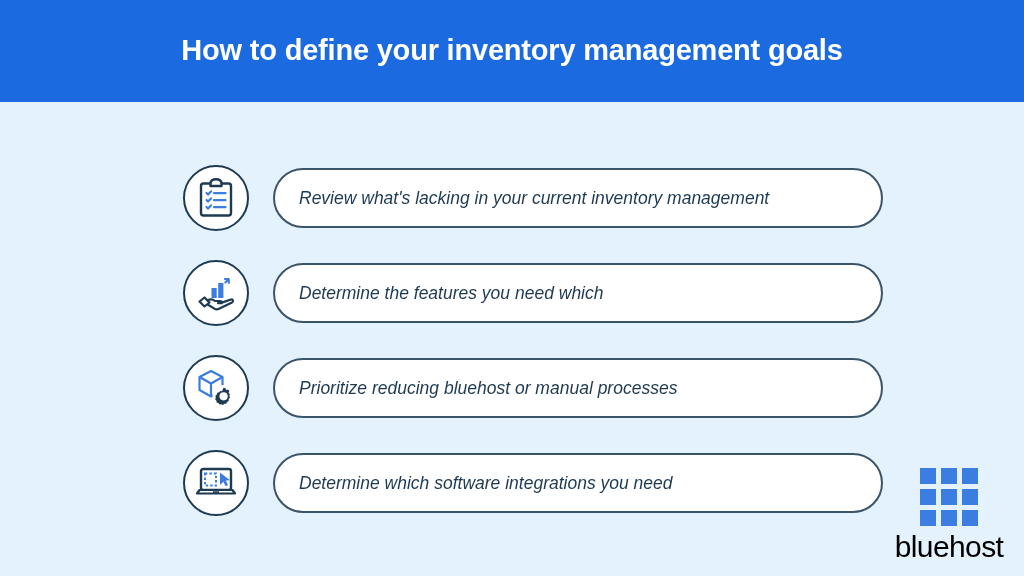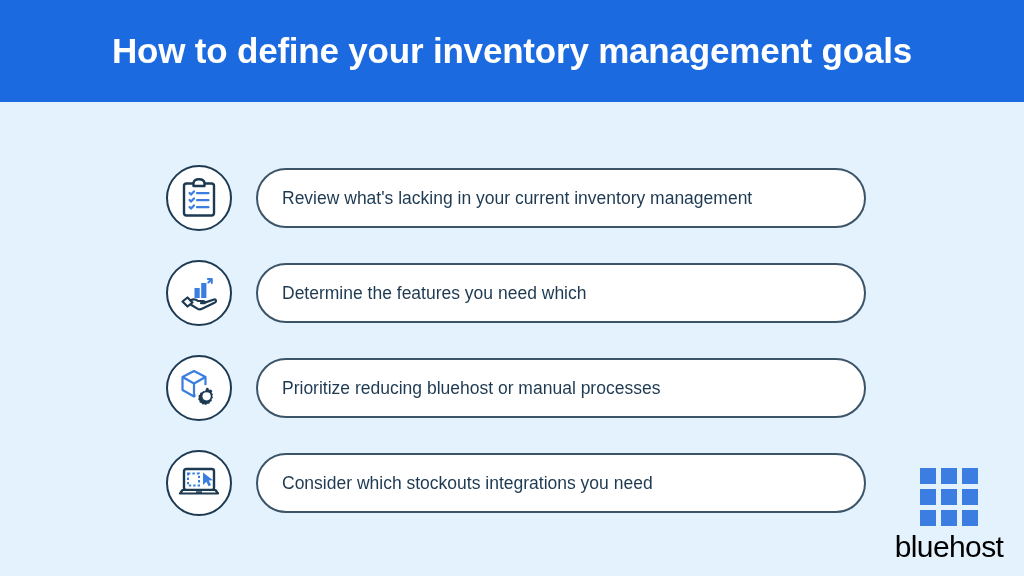--- a/index.html
+++ b/index.html
@@ -22,34 +22,35 @@
     left: 0;
     width: 1024px;
     height: 102px;
     background: #1b6ae0;
     display: flex;
     align-items: center;
     justify-content: center;
   }
   .header-title {
     color: #ffffff;
-    font-size: 35px;
+    font-size: 29px;
     font-weight: bold;
     letter-spacing: -0.2px;
     line-height: 1.1;
     text-align: center;
     white-space: nowrap;
   }
 
   
   .steps {
     position: absolute;
     top: 164px;
-    left: 166px;
+    left: 183px;
     width: 700px;
+    font-style: italic;
   }
   .step-row {
     display: flex;
     align-items: center;
     height: 68px;
     margin-bottom: 27px;
   }
   .step-row:last-child { margin-bottom: 0; }
 
   .icon-circle {
@@ -188,21 +189,21 @@
         <svg width="42" height="36" viewBox="0 0 42 36" fill="none">
           <rect x="6" y="4" width="30" height="21" rx="2.2" stroke="#1e3a52" stroke-width="2.4" fill="#fff"></rect>
           <path d="M2 28.5 L40 28.5 L37.5 25 L4.5 25 Z" stroke="#1e3a52" stroke-width="2.2" stroke-linejoin="round" fill="#fff"></path>
           <rect x="18" y="26.3" width="6" height="1.6" fill="#1e3a52"></rect>
           <rect x="10" y="8.5" width="11" height="12" stroke="#3b7de0" stroke-width="2" stroke-dasharray="2.4 2" fill="none"></rect>
           <path d="M25 7.5 L25 20 L28.4 16.8 L30.6 21.2 L33 20 L30.8 15.6 L35 15.2 Z" fill="#3b7de0"></path>
         </svg>
       </span>
     </div>
     <div class="step-pill">
-      <span class="step-label">Consider which stockouts integrations you need</span>
+      <span class="step-label">Determine which software integrations you need</span>
     </div>
   </div>
 
 </div>
 
 <div class="logo">
   <div class="logo-grid">
     <span class="logo-square"></span>
     <span class="logo-square"></span>
     <span class="logo-square"></span>

